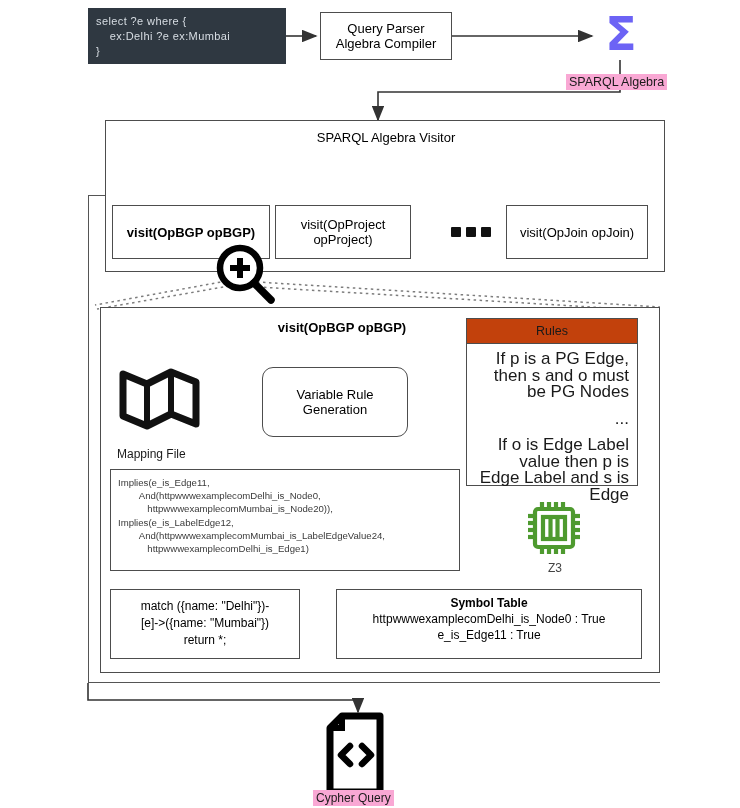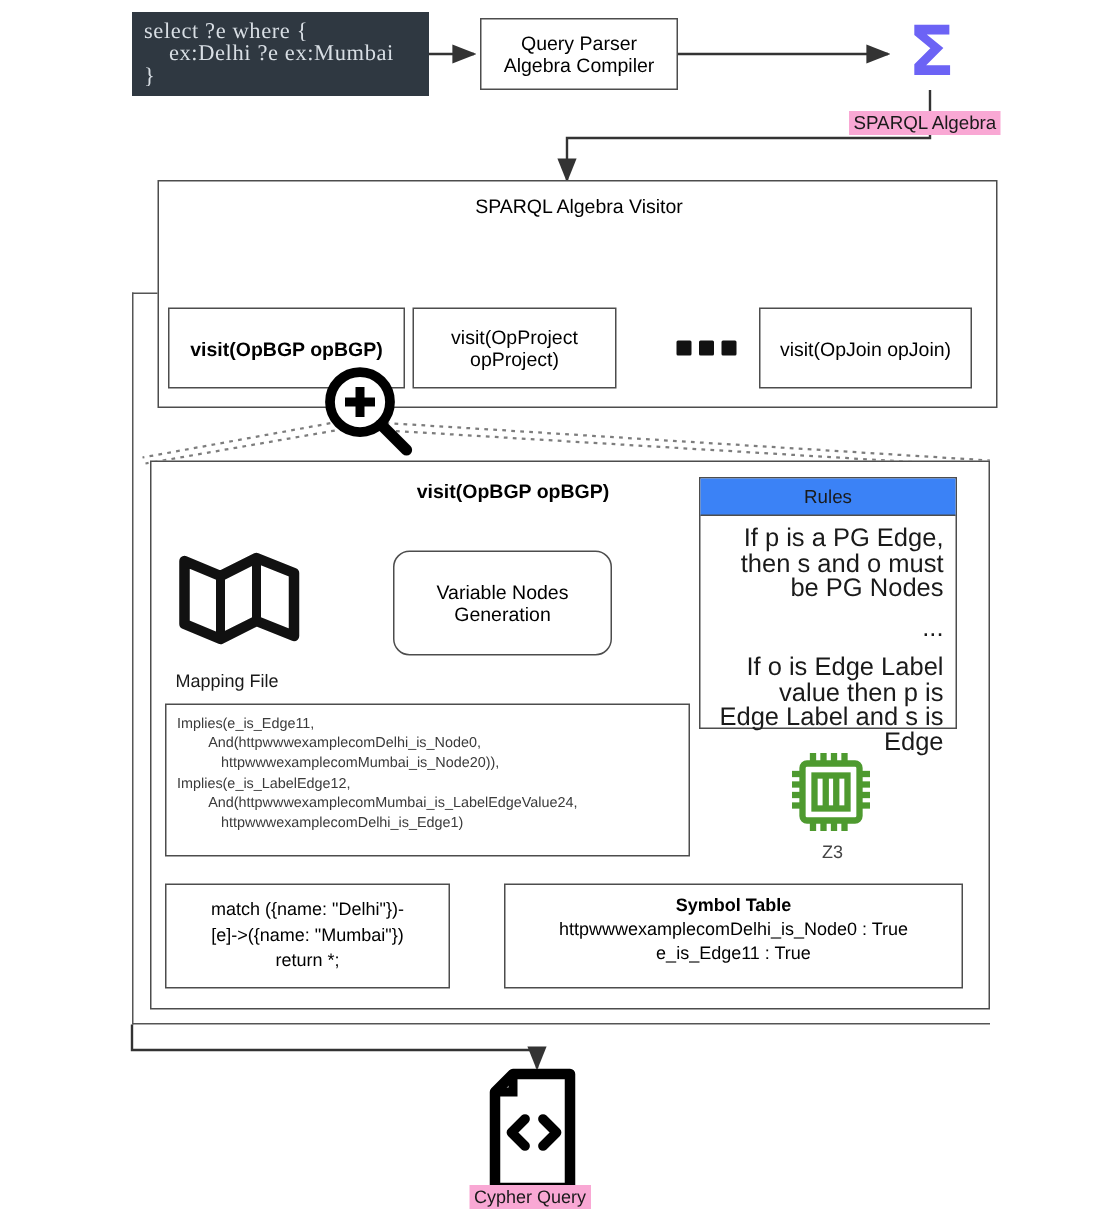--- a/index.html
+++ b/index.html
@@ -3,30 +3,30 @@
 <meta charset="utf-8">
 <style>
   html,body{margin:0;padding:0;background:#ffffff;}
   body{width:740px;height:808px;position:relative;overflow:hidden;
        font-family:"Liberation Sans",sans-serif;color:#000;}
   .box{position:absolute;box-sizing:border-box;border:1.5px solid #4d4d4d;background:#fff;
        display:flex;align-items:center;justify-content:center;text-align:center;}
   .plain{position:absolute;box-sizing:border-box;}
   .ctr{display:flex;align-items:center;justify-content:center;text-align:center;}
   svg{position:absolute;left:0;top:0;overflow:visible;}
-  .code{font-family:Liberation Serif, serif;font-size:15px;
+  .code{font-family:Liberation Sans, sans-serif;font-size:11px;
         color:#d8dee4;white-space:pre;line-height:15px;letter-spacing:.4px;}
   .lbl{position:absolute;font-size:12.5px;color:#1a1a1a;white-space:nowrap;}
   .lblbg{background:#f9a8d4;}
   .t13{font-size:13px;}
   .t12{font-size:12px;}
   .bold{font-weight:bold;}
   .mono9{font-family:"Liberation Sans",sans-serif;font-size:9.6px;line-height:13.2px;
          color:#3a3a3a;white-space:pre;text-align:left;}
-  .rules-hd{background:#3b82f6;border-bottom:1.5px solid #4d4d4d;color:#1a1a1a;
+  .rules-hd{background:#c2410c;border-bottom:1.5px solid #4d4d4d;color:#1a1a1a;
             font-size:12.5px;text-align:center;padding:5px 0;}
   .rules-bd{font-size:17px;line-height:16.5px;color:#1a1a1a;padding:7px 8px;text-align:right;}
   .rr{border-radius:11px;}
   .sq{position:absolute;width:10px;height:10px;background:#111;border-radius:1px;}
 </style>
 </head>
 <body>
 
 <svg width="740" height="808">
   <defs>
@@ -120,21 +120,21 @@
 <div class="plain t13 bold ctr" style="left:252px;top:318px;width:180px;height:18px;">visit(OpBGP opBGP)</div>
 
 <svg width="84" height="80" style="left:118px;top:360px;">
   <path d="M5,14 L29,24 L53,12 L78,22 L78,64 L53,54 L29,66 L5,56 Z" fill="#fff" stroke="#111" stroke-width="7" stroke-linejoin="round"></path>
   <line x1="29" y1="24" x2="29" y2="66" stroke="#111" stroke-width="6"></line>
   <line x1="53" y1="12" x2="53" y2="54" stroke="#111" stroke-width="6"></line>
 </svg>
 <div class="lbl t12" style="left:117px;top:447px;">Mapping File</div>
 
 <div class="box rr" style="left:262px;top:367px;width:146px;height:70px;flex-direction:column;">
-  <div class="t13">Variable Nodes</div>
+  <div class="t13">Variable Rule</div>
   <div class="t13">Generation</div>
 </div>
 
 <div class="box" style="left:466px;top:318px;width:172px;height:168px;display:block;padding:0;">
   <div class="rules-hd">Rules</div>
   <div class="rules-bd" style="padding-bottom:2px;">If p is a PG Edge, then s and o must be PG Nodes</div>
   <div class="rules-bd" style="padding-top:8px;padding-bottom:2px;">...</div>
   <div class="rules-bd" style="padding-top:8px;">If o is Edge Label value then p is Edge Label and s is Edge</div>
 </div>
 

